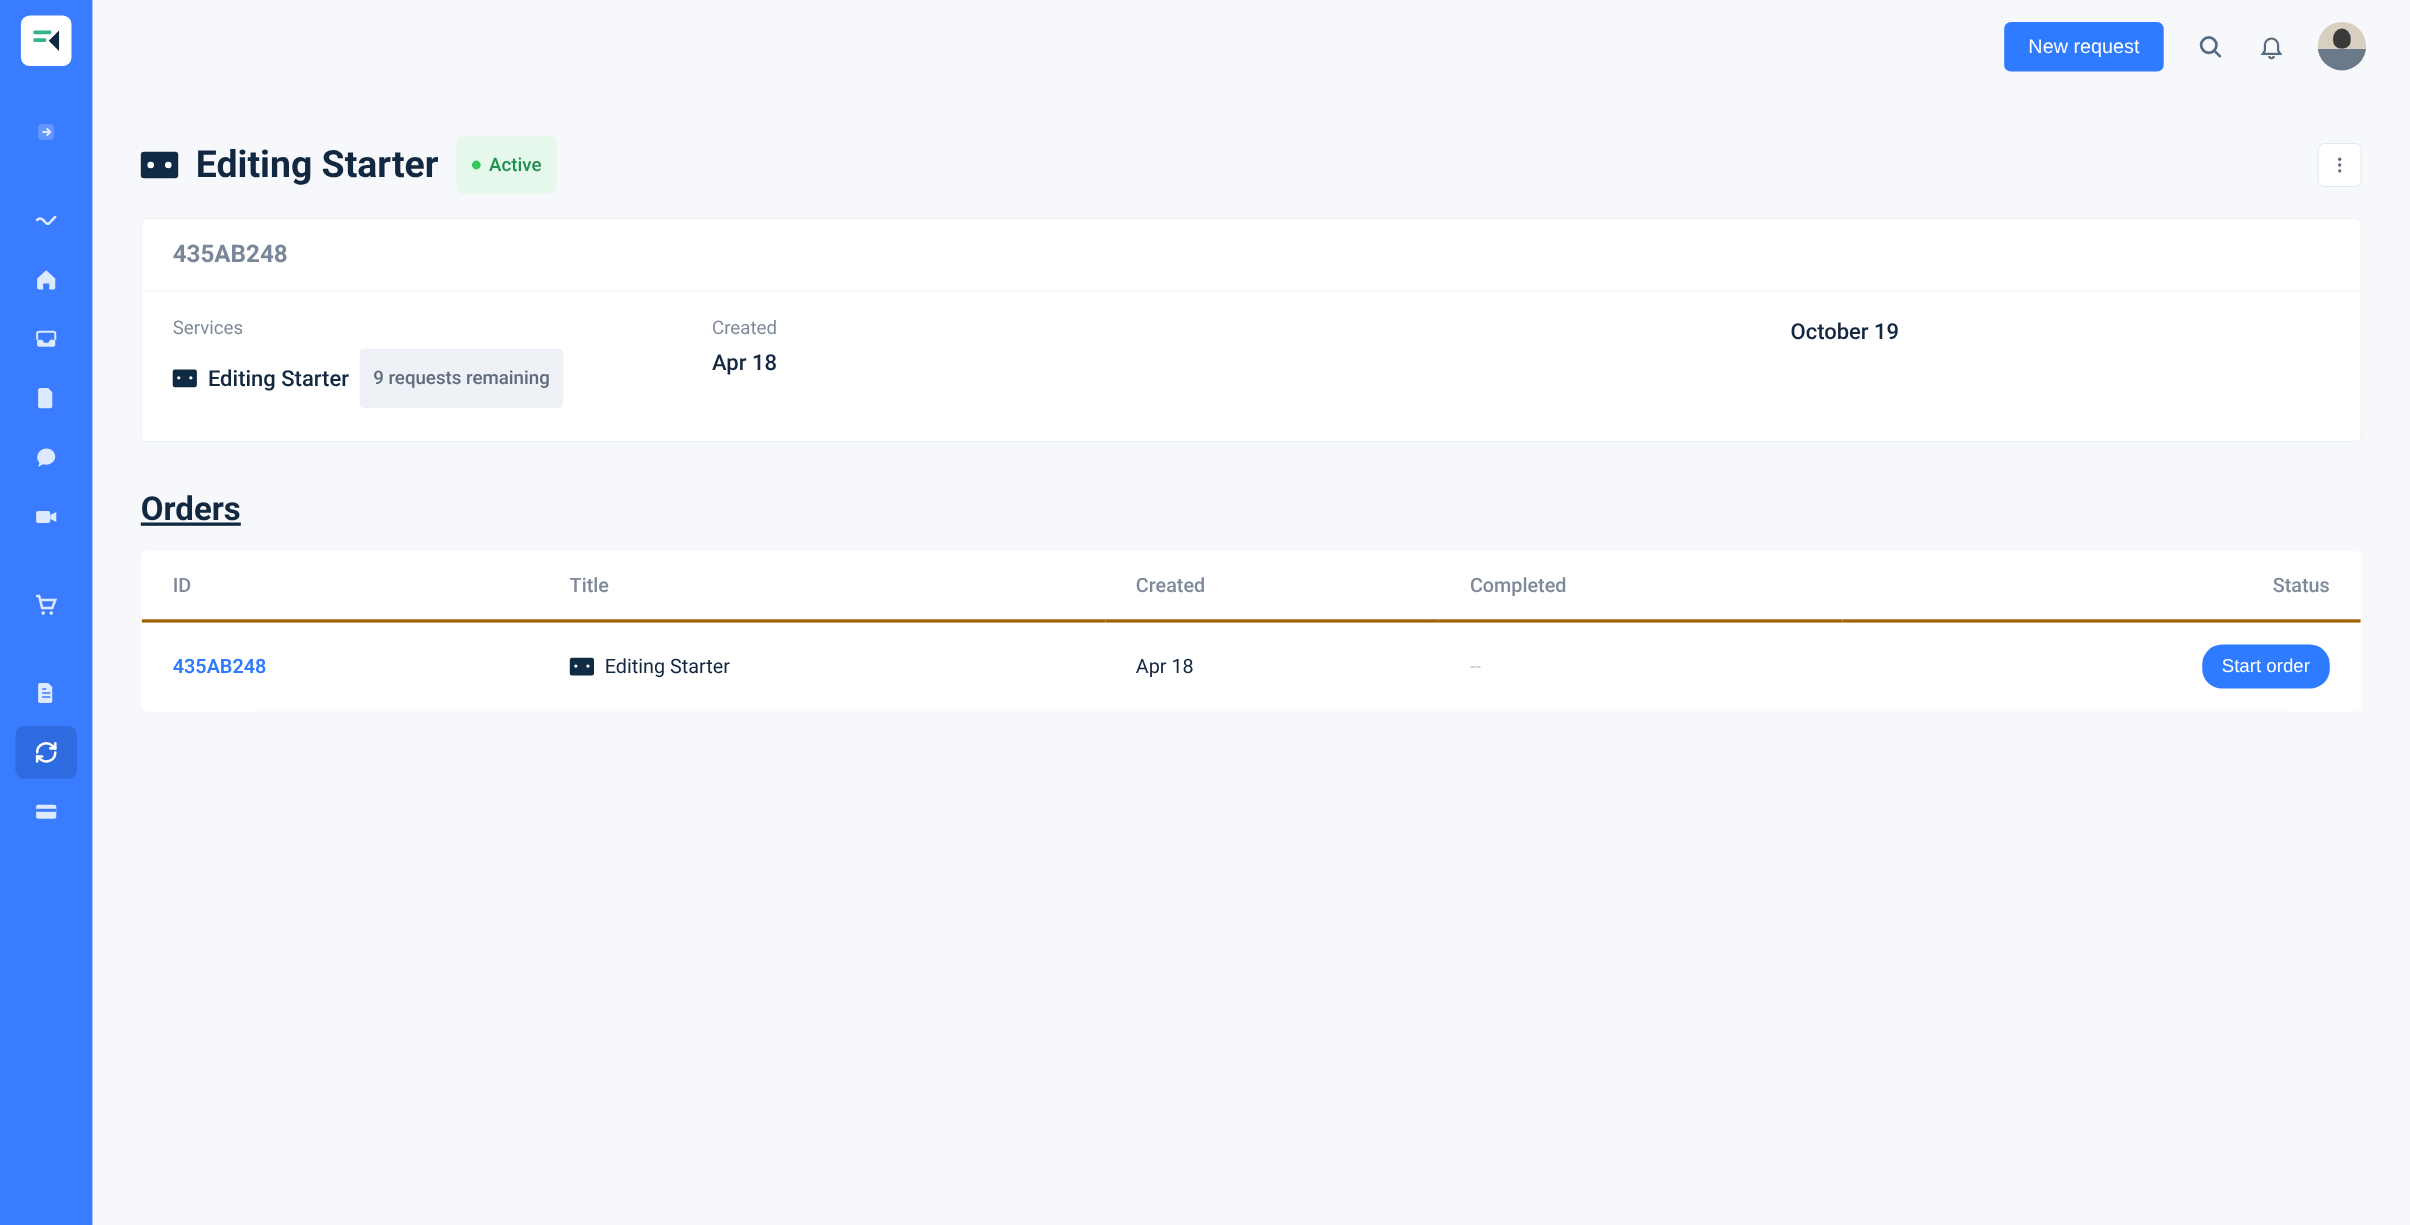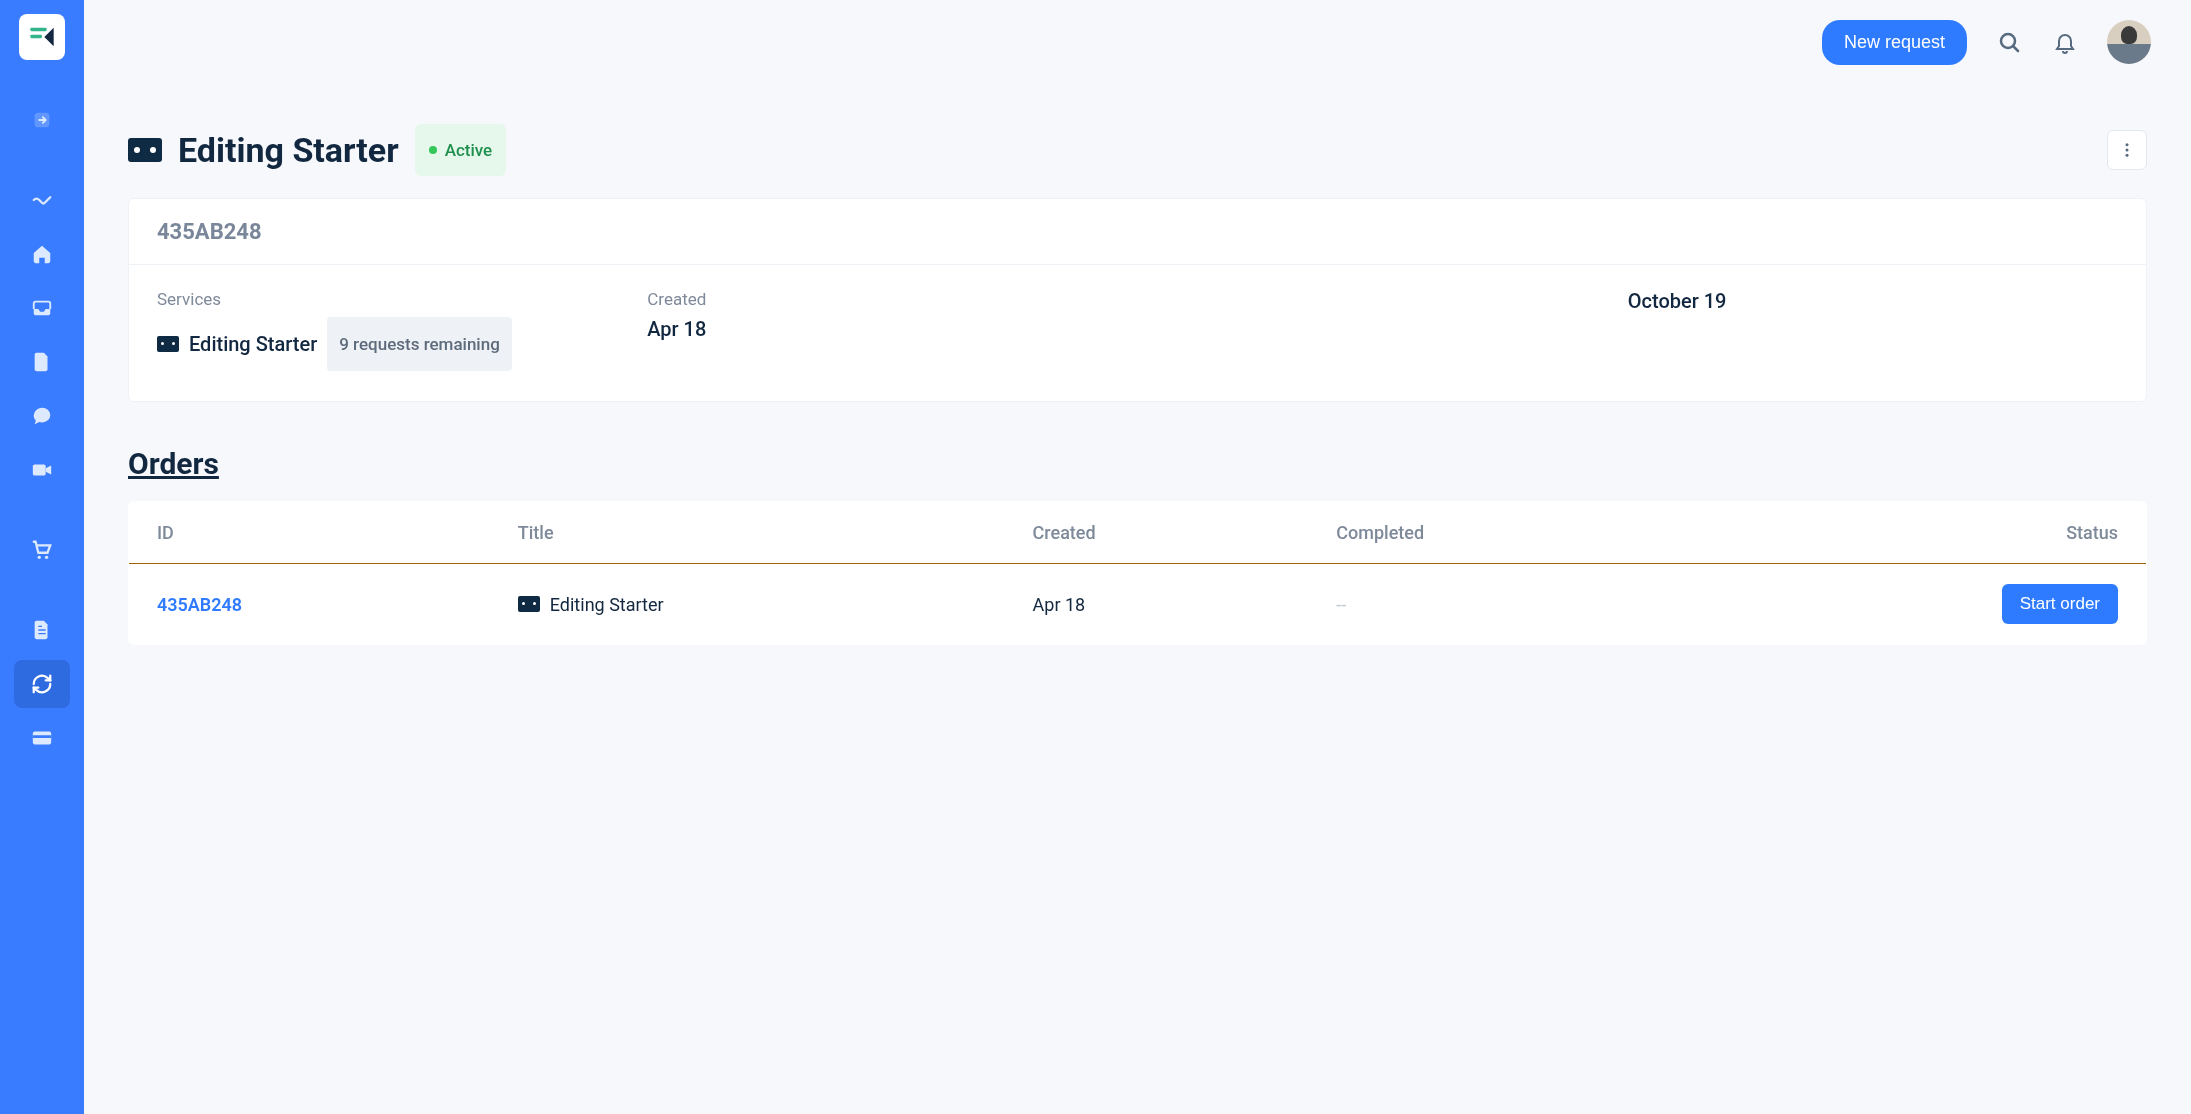--- a/index.html
+++ b/index.html
@@ -47,21 +47,21 @@
     height: 84px;
     display: flex; align-items: center; justify-content: flex-end;
     padding: 0 40px;
     gap: 28px;
   }
   .btn {
     background: #2f7bff;
     color: #fff;
     border: none;
     padding: 12px 22px;
-    border-radius: 18px;
+    border-radius: 6px;
     font-size: 18px;
     font-weight: 500;
     cursor: pointer;
   }
   .icon-btn {
     background: none; border: none; cursor: pointer;
     color: #566a80;
     width: 28px; height: 28px;
     display: flex; align-items: center; justify-content: center;
   }
@@ -174,29 +174,29 @@
     background: #fff; border: 1px solid #eef1f5; border-radius: 6px;
     overflow: hidden;
   }
   table.orders th, table.orders td {
     text-align: left;
     padding: 20px 28px;
     font-size: 18px;
   }
   table.orders th {
     color: #7e8a9a; font-weight: 500;
-    border-bottom: 1px solid #a16207;
+    border-bottom: 3px solid #a16207;
   }
   table.orders td { color: #122740; }
   table.orders th.right, table.orders td.right { text-align: right; }
   .link { color: #2f7bff; font-weight: 600; cursor: pointer; }
   .muted-dash { color: #bfc8d3; }
   .btn-sm {
     background: #2f7bff; color: #fff; border: none;
-    padding: 10px 18px; border-radius: 6px;
+    padding: 10px 18px; border-radius: 18px;
     font-size: 17px; font-weight: 500; cursor: pointer; margin-left: 12px;
   }
   .title-cell { display: flex; align-items: center; gap: 10px; }
 </style>
 </head>
 <body>
 
 <div class="app">
   <aside class="sidebar">
     <div class="logo-box">

